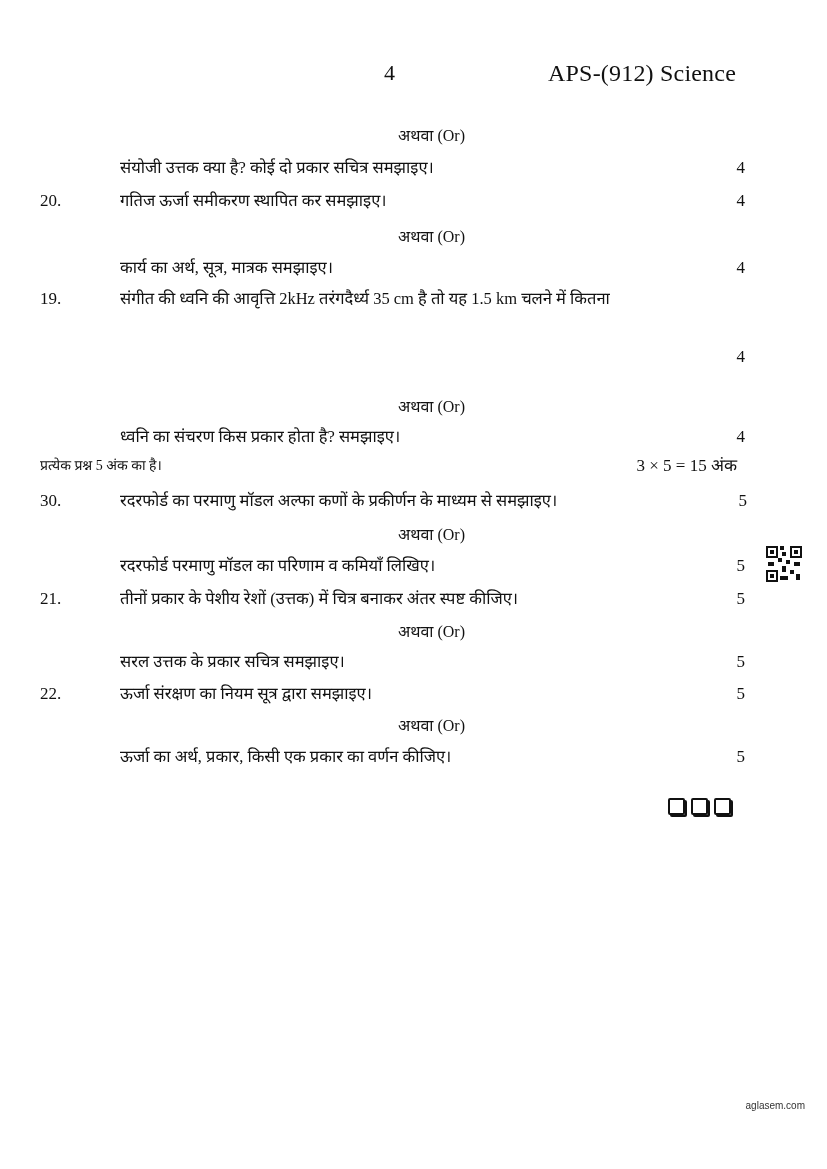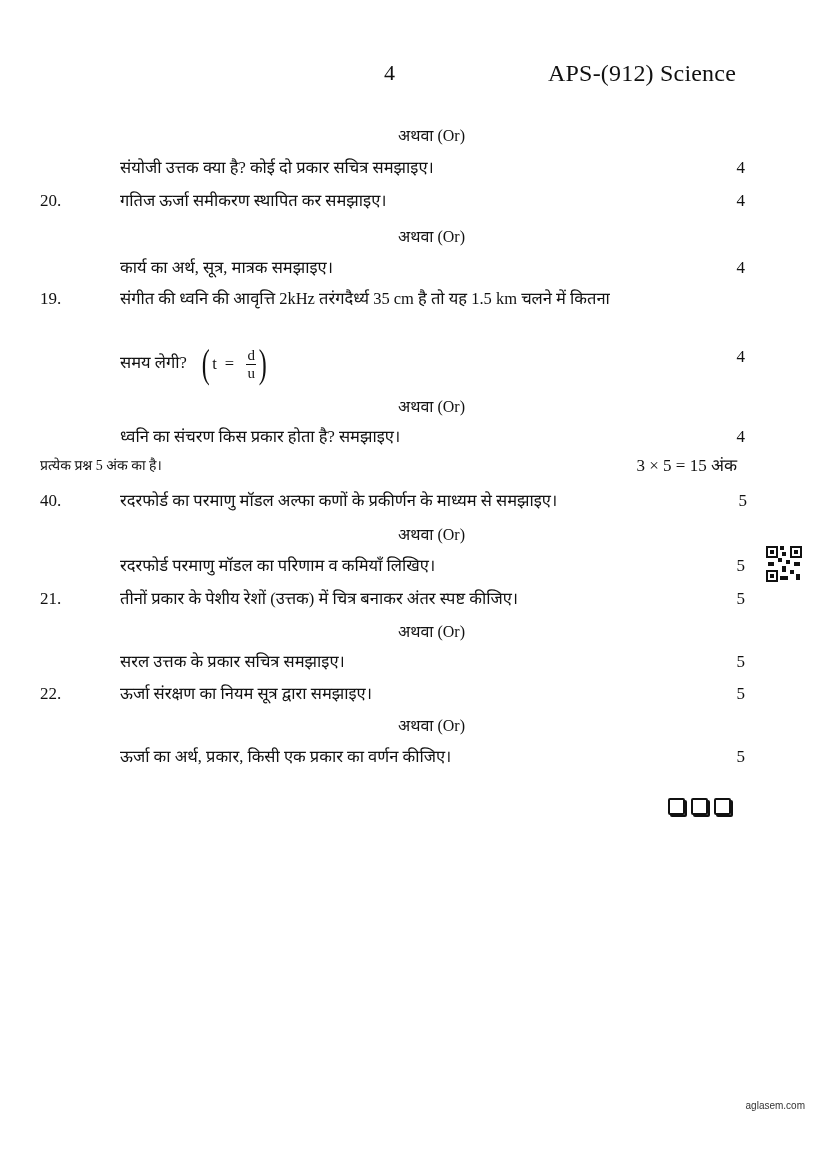--- a/index.html
+++ b/index.html
@@ -57,52 +57,38 @@
   <span class="marks">4</span>
 </div>
 
 <div class="line" style="top:288px;">
   <span class="qnum">19.</span>
   <span class="qtext">संगीत की ध्वनि की आवृत्ति 2kHz तरंगदैर्ध्य 35 cm है तो यह 1.5 km चलने में कितना</span>
   <span class="marks"></span>
 </div>
 
 <div class="line" style="top:332px; height:44px;">
-  <span class="qtext" style="top:12px;">
-    <span>समय लेगी?</span>
-    <span class="formula">
-      <span class="paren">(</span>
-      <span>t</span>
-      <span class="eq">=</span>
-      <span class="frac">
-        <span>d</span>
-        <span class="bar"></span>
-        <span>u</span>
-      </span>
-      <span class="paren">)</span>
-    </span>
-  </span>
   <span class="marks" style="top:14px;">4</span>
 </div>
 
 <div class="or" style="top:395px;"><span>अथवा (Or)</span></div>
 
 <div class="line" style="top:426px;">
   <span class="qnum"></span>
   <span class="qtext">ध्वनि का संचरण किस प्रकार होता है? समझाइए।</span>
   <span class="marks">4</span>
 </div>
 
 <div class="line" style="top:455px;">
   <span class="section-head">प्रत्येक प्रश्न 5 अंक का है।</span>
   <span class="section-marks">3 × 5 = 15 अंक</span>
 </div>
 
 <div class="line" style="top:490px;">
-  <span class="qnum">40.</span>
+  <span class="qnum">30.</span>
   <span class="qtext">रदरफोर्ड का परमाणु मॉडल अल्फा कणों के प्रकीर्णन के माध्यम से समझाइए।</span>
   <span class="marks" style="right:80px;">5</span>
 </div>
 
 <div class="or" style="top:523px;"><span>अथवा (Or)</span></div>
 
 <div class="line" style="top:555px;">
   <span class="qnum"></span>
   <span class="qtext">रदरफोर्ड परमाणु मॉडल का परिणाम व कमियाँ लिखिए।</span>
   <span class="marks">5</span>

